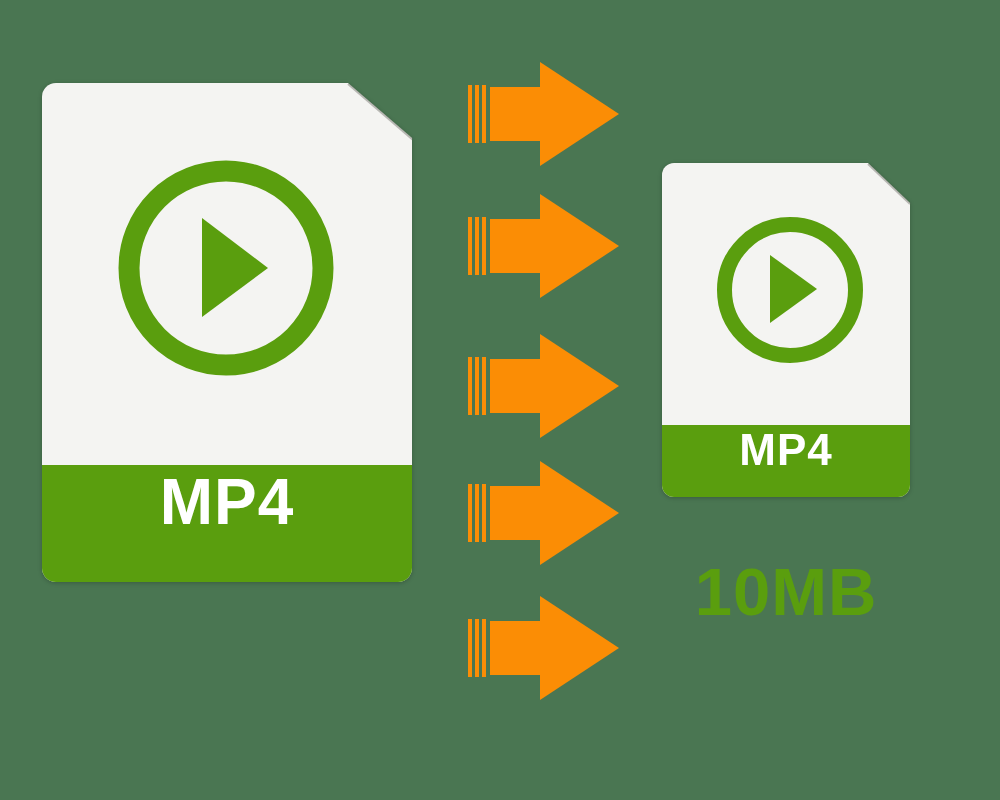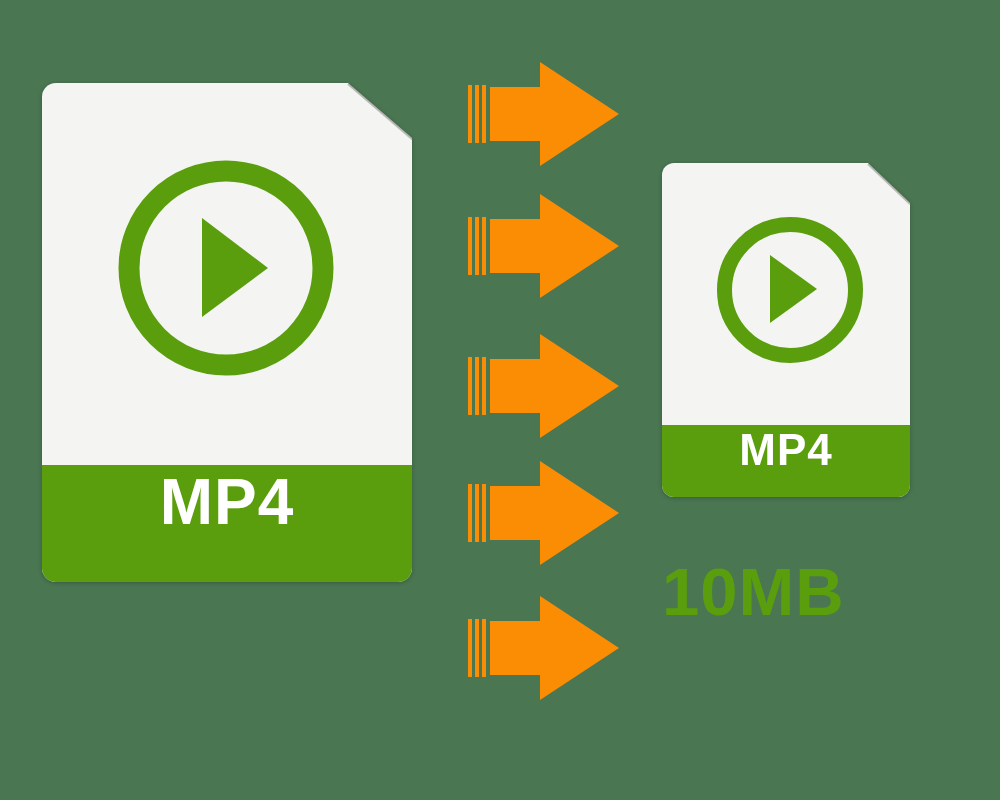--- a/index.html
+++ b/index.html
@@ -33,21 +33,21 @@
   }
   #file-large .band { height: 117px; border-radius: 0 0 14px 14px; font-size: 64px; }
   #file-small .band { height: 72px;  border-radius: 0 0 12px 12px; font-size: 44px; }
 
   .play-svg { position: absolute; inset: 0; width: 100%; height: 100%; }
   .ring-lg { fill: none; stroke: var(--green, #5a9e0e); stroke-width: 21px; }
   .ring-sm { fill: none; stroke: var(--green, #5a9e0e); stroke-width: 15px; }
   .tri     { fill: var(--green, #5a9e0e); }
 
   
-  .size-label { position: absolute; text-align: left; font-weight: 800; line-height: 1; letter-spacing: 1px; }
+  .size-label { position: absolute; text-align: center; font-weight: 800; line-height: 1; letter-spacing: 1px; }
   #size-large { left: 34px;  top: 636px; width: 370px; font-size: 76px; color: var(--navy, #1c3a5e); }
   #size-small { left: 662px; top: 558px; width: 248px; font-size: 67px; color: var(--green, #5a9e0e); }
 
   
   #arrows { position: absolute; left: 468px; top: 0; width: 150px; height: 800px; }
   .arrow { position: absolute; left: 0; display: flex; align-items: center; height: 104px; }
   .arrow:nth-child(1) { top: 62px; }
   .arrow:nth-child(2) { top: 194px; }
   .arrow:nth-child(3) { top: 334px; }
   .arrow:nth-child(4) { top: 461px; }

